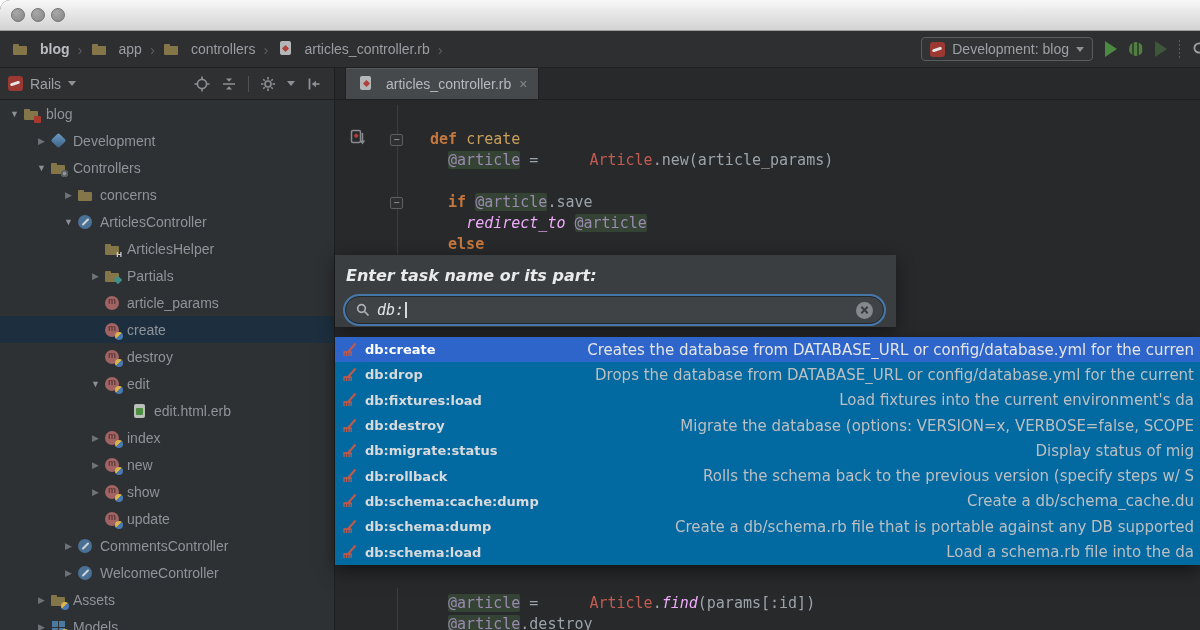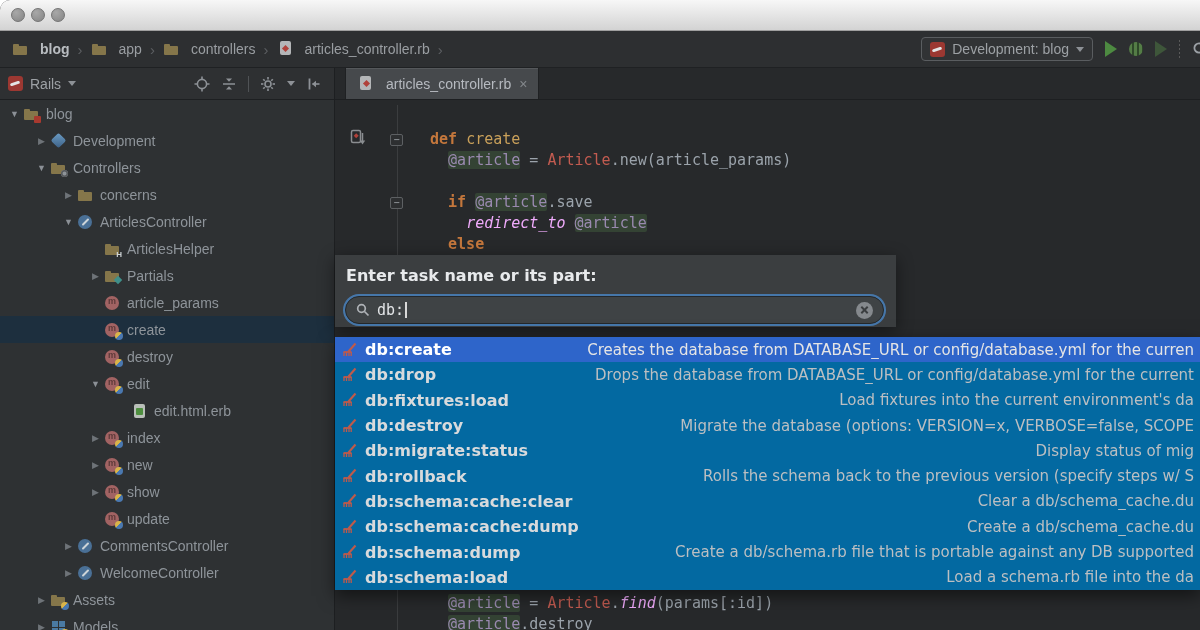--- a/index.html
+++ b/index.html
@@ -60,21 +60,21 @@
 
   .editor{flex:1;position:relative;background:#27292b;overflow:hidden;
           font-family:"DejaVu Sans Mono",monospace;font-size:15px;line-height:21px;}
   .fold-guide{position:absolute;left:62px;width:1px;background:#3b3d3f;}
   .fold-box{position:absolute;left:55px;width:13px;height:12px;box-sizing:border-box;border:1px solid #5d6063;
             border-radius:2px;background:#2d2f31;color:#9ba0a5;font-size:10px;line-height:9px;text-align:center;}
   .code-block{position:absolute;left:95px;white-space:pre;}
   .code-line{height:21px;}
   .tok-kw{color:#c4773c;font-weight:bold;}
   .tok-fname{color:#c9a05a;}
-  .tok-const{color:#c25b50;}
+  .tok-const{color:#c25b50;margin-left:42px;}
   .tok-meth{color:#f0abfc;font-style:italic;}
   .tok-plain{color:#9ba3ab;}
   .tok-ivar{color:#9a8ab0;background:#344334;border-radius:2px;}
   .stripe-mark{position:absolute;right:2px;width:18px;height:3px;border-radius:1px;}
   .scroll-thumb{position:absolute;right:8px;top:12px;width:8px;height:11px;
                 border-left:3px solid #5a5d60;border-right:3px solid #5a5d60;box-sizing:border-box;}
 
   
   .ticon{width:18px;height:16px;position:relative;flex:none;margin-right:5px;}
   .i-folder::before{content:'';position:absolute;left:1px;top:5px;width:14px;height:9px;background:#85764a;border-radius:1px;}
@@ -97,42 +97,42 @@
   .b-rails{right:0px;bottom:-1px;width:7px;height:7px;background:#a8392f;border-radius:1px;}
   .b-gear{right:0px;bottom:-1px;width:7px;height:7px;background:#8e9398;border-radius:50%;box-shadow:inset 0 0 0 1.5px #55585b;}
   .b-h{right:0px;bottom:-2px;font:bold 8px "Liberation Sans",sans-serif;color:#cfd3d6;}
   .b-diamond{right:1px;bottom:1px;width:6px;height:6px;background:#3f8f8a;transform:rotate(45deg);}
   .b-globe{right:-1px;bottom:-2px;width:8px;height:8px;border-radius:50%;
            background:linear-gradient(135deg,#d9b44a 50%,#4a78b0 50%);}
 
   
   .popup{position:absolute;left:335px;top:255px;z-index:20;font-family:"DejaVu Sans",sans-serif;}
   .popup-head{position:relative;width:561px;height:72px;background:#3b3e40;
-              box-shadow:0 4px 16px rgba(0,0,0,.45);}
+              box-shadow:0 4px 16px rgba(0,0,0,.45);font-style:italic;}
   .pp-title{position:absolute;left:11px;top:11px;font-size:16px;font-weight:bold;color:#e8eaec;}
   .pp-check{position:absolute;left:308px;top:9px;display:flex;align-items:center;gap:9px;}
   .checkbox{width:15px;height:15px;border-radius:3px;background:linear-gradient(#9d9d9d,#7b7b7b);
             border:1px solid #585858;box-sizing:border-box;}
   .pp-check-label{font-size:16px;font-weight:bold;color:#e8eaec;}
   .pp-check-label .mn{text-decoration:underline;}
   .searchfield{position:absolute;left:10px;top:41px;width:539px;height:28px;box-sizing:border-box;
                border-radius:15px;background:#3f4345;border:1px solid #24282b;
                box-shadow:0 0 0 2px rgba(74,134,196,.8);display:flex;align-items:center;padding:0 10px;}
   .query{font-family:"DejaVu Sans Mono",monospace;font-size:15px;color:#e2e4e6;margin-left:7px;}
   .caret{width:1.5px;height:16px;background:#d8d8d8;margin-left:1px;}
   .clear-btn{margin-left:auto;width:17px;height:17px;border-radius:50%;background:#85898d;position:relative;}
   .clear-btn::before,.clear-btn::after{content:'';position:absolute;left:4px;top:7.5px;width:9px;height:2px;background:#3b3e40;}
   .clear-btn::before{transform:rotate(45deg);}
   .clear-btn::after{transform:rotate(-45deg);}
   .popup-list{position:absolute;left:0;top:82px;width:865px;box-shadow:0 6px 16px rgba(0,0,0,.5);}
   .task-row{height:25.3px;display:flex;align-items:center;background:#0369a1;padding:0 6px;box-sizing:border-box;
             overflow:hidden;}
   .task-row.sel{background:#2e65ca;}
   .rake-icon{width:17px;height:16px;flex:none;margin-right:7px;}
-  .task-name{font-size:16px;font-weight:bold;color:#d8dadc;white-space:nowrap;}
+  .task-name{font-size:13px;font-weight:bold;color:#d8dadc;white-space:nowrap;}
   .task-row.sel .task-name{color:#ffffff;}
   .task-desc{flex:1;min-width:0;margin-left:22px;display:flex;justify-content:flex-end;overflow:hidden;}
   .task-desc span{font-size:15px;color:#bcbfc2;white-space:nowrap;}
   .task-row.sel .task-desc span{color:#e5e5e5;}
 </style>
 </head>
 <body>
 
 <div class="stage">
  <div class="window">
@@ -498,36 +498,20 @@
             <span class="rake-icon"><svg width="17" height="16" viewBox="0 0 17 16">
                 <line x1="14.5" y1="1.5" x2="7.5" y2="9.5" stroke="#c05a4a" stroke-width="2"></line>
                 <line x1="2.5" y1="10" x2="10.5" y2="10" stroke="#c05a4a" stroke-width="1.8"></line>
                 <g stroke="#c05a4a" stroke-width="1.3">
                   <line x1="3" y1="10" x2="3" y2="14"></line>
                   <line x1="5.5" y1="10" x2="5.5" y2="14"></line>
                   <line x1="8" y1="10" x2="8" y2="14"></line>
                   <line x1="10.2" y1="10" x2="10.2" y2="14"></line>
                 </g>
               </svg></span>
-            <span class="task-name">db:schema:cache:clear</span>
-            <span class="task-desc">
-              <span>Clear a db/schema_cache.du</span>
-            </span>
-          </div>
-          <div class="task-row">
-            <span class="rake-icon"><svg width="17" height="16" viewBox="0 0 17 16">
-                <line x1="14.5" y1="1.5" x2="7.5" y2="9.5" stroke="#c05a4a" stroke-width="2"></line>
-                <line x1="2.5" y1="10" x2="10.5" y2="10" stroke="#c05a4a" stroke-width="1.8"></line>
-                <g stroke="#c05a4a" stroke-width="1.3">
-                  <line x1="3" y1="10" x2="3" y2="14"></line>
-                  <line x1="5.5" y1="10" x2="5.5" y2="14"></line>
-                  <line x1="8" y1="10" x2="8" y2="14"></line>
-                  <line x1="10.2" y1="10" x2="10.2" y2="14"></line>
-                </g>
-              </svg></span>
             <span class="task-name">db:schema:cache:dump</span>
             <span class="task-desc">
               <span>Create a db/schema_cache.du</span>
             </span>
           </div>
           <div class="task-row">
             <span class="rake-icon"><svg width="17" height="16" viewBox="0 0 17 16">
                 <line x1="14.5" y1="1.5" x2="7.5" y2="9.5" stroke="#c05a4a" stroke-width="2"></line>
                 <line x1="2.5" y1="10" x2="10.5" y2="10" stroke="#c05a4a" stroke-width="1.8"></line>
                 <g stroke="#c05a4a" stroke-width="1.3">

